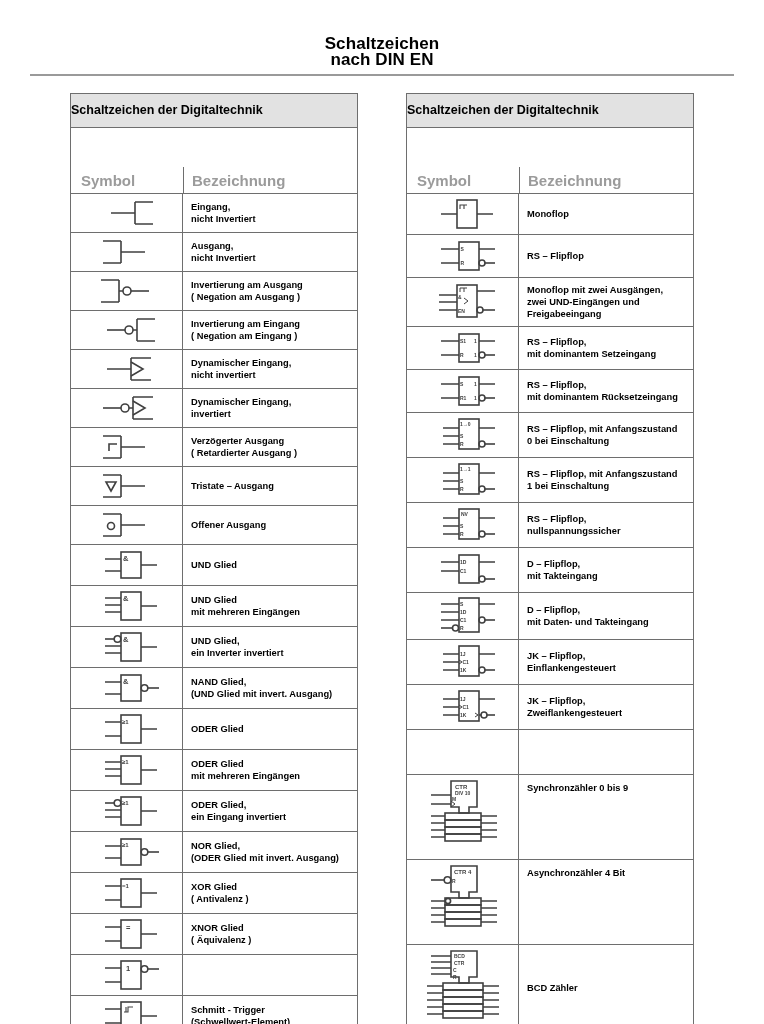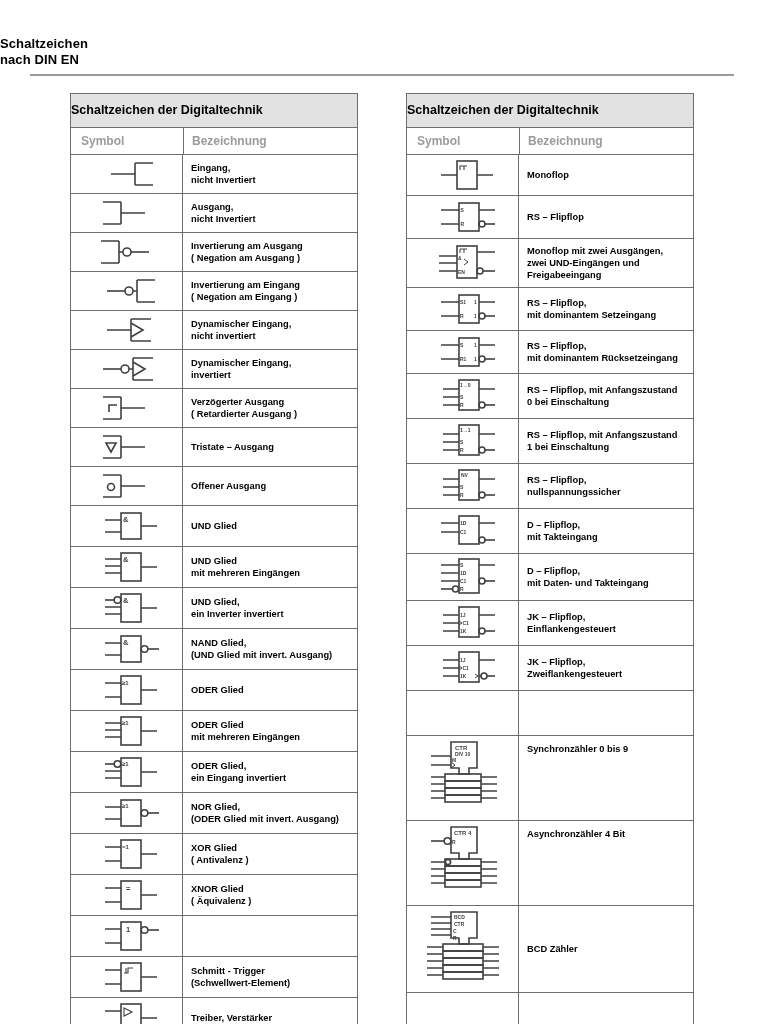--- a/index.html
+++ b/index.html
@@ -7,21 +7,22 @@
     width:764px;height:1024px;
     background:#ffffff;
     font-family:"Liberation Sans", sans-serif;
     color:#000;
     overflow:hidden;
   }
   .page{position:relative;width:764px;height:1024px;}
 
   
   .doc-title{
-    font-size:13px;
+    text-align:center;
+    font-size:17px;
     font-weight:bold;
     line-height:16px;
     padding-top:36px;
     letter-spacing:.1px;
   }
   .title-rule{
     height:2px;background:#9a9a9a;
     margin:6px 30px 0 30px;
   }
 
@@ -46,22 +47,23 @@
     font-weight:bold;
     height:33px;
     line-height:33px;
   }
   .tbl .subhdr{
     display:flex;
     border-bottom:1.5px solid #6e6e6e;
     height:26px;
     align-items:center;
     color:#9b9b9b;
-    font-size:12px;
+    font-size:15px;
     font-weight:bold;
+    margin-top:39px;
   }
   .subhdr .c1{width:112px;padding-left:10px;box-sizing:border-box;}
   .subhdr .c2{flex:1;padding-left:8px;border-left:1.5px solid #6e6e6e;height:100%;display:flex;align-items:center;box-sizing:border-box;}
 
   .row{
     display:flex;
     border-bottom:1.2px solid #6e6e6e;
     min-height:38px;
   }
   .row:last-child{border-bottom:none;}

